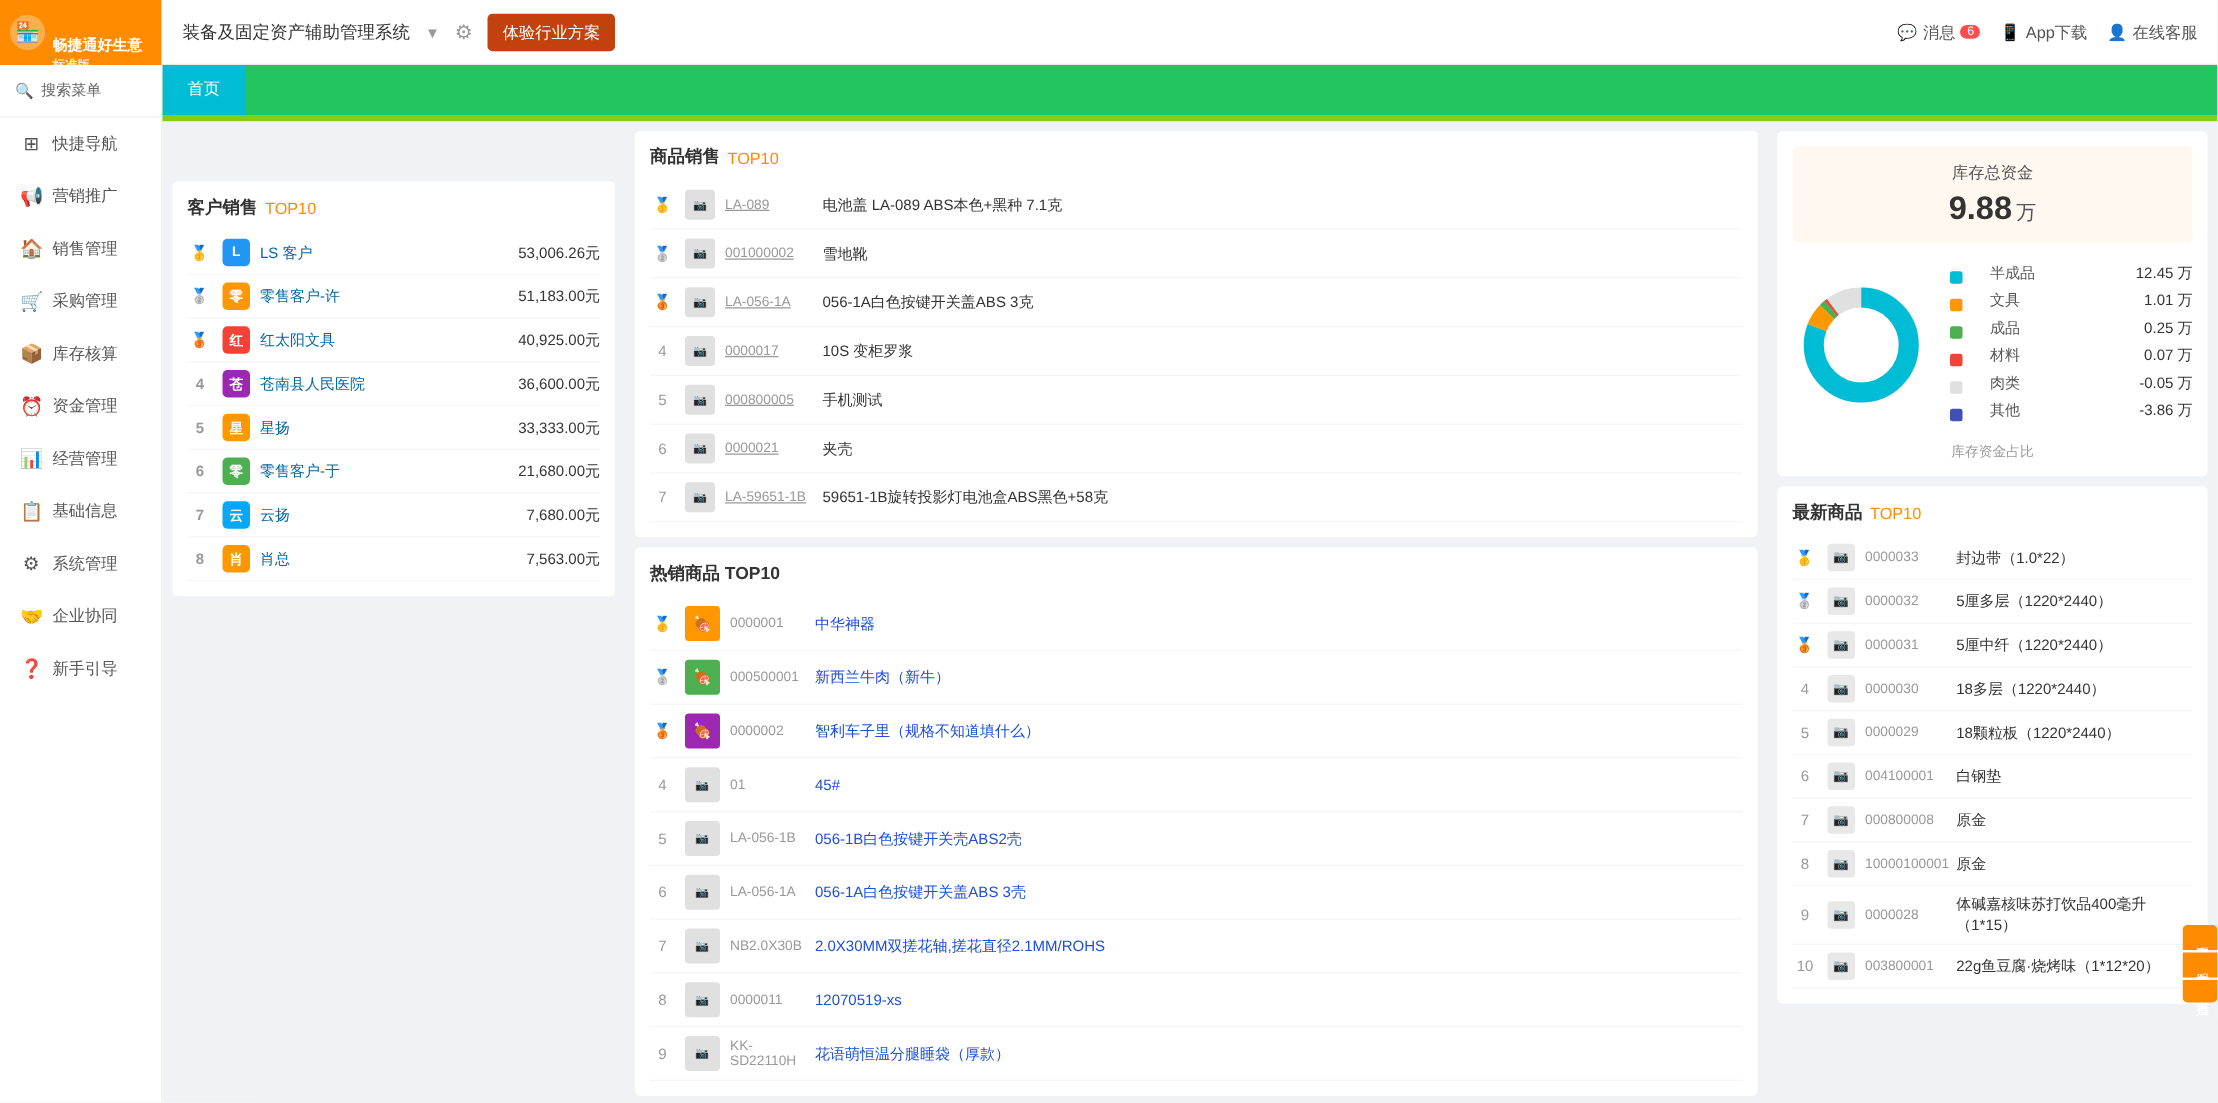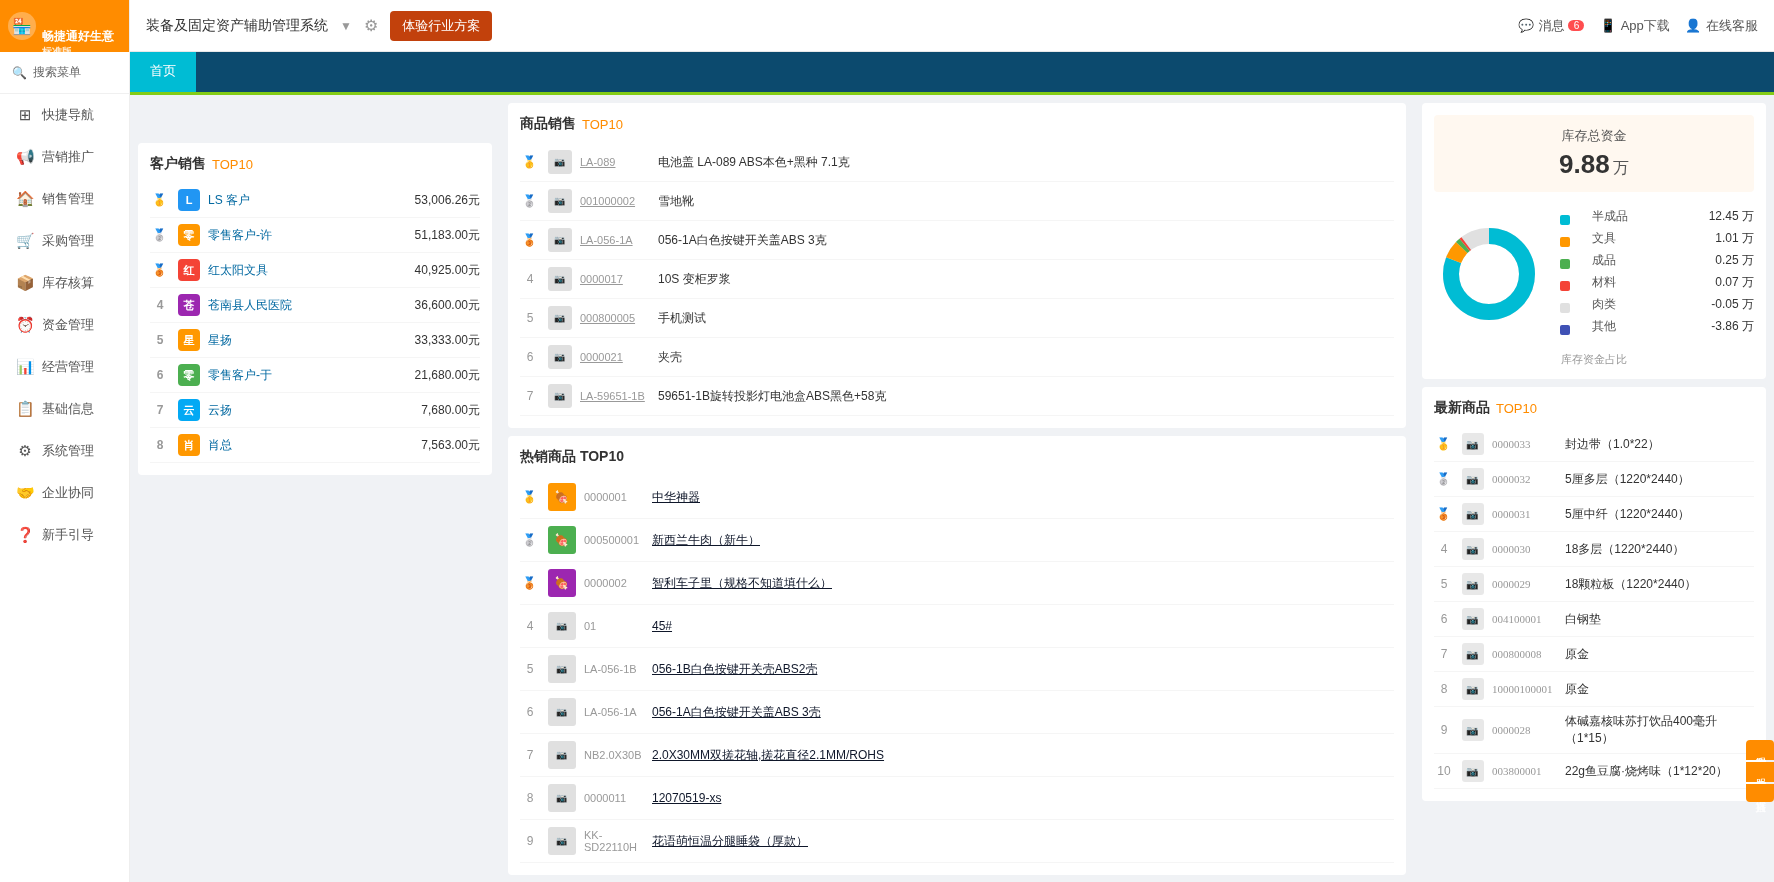--- a/index.html
+++ b/index.html
@@ -115,22 +115,22 @@
       border-radius: 8px;
       padding: 0 5px;
       font-size: 10px;
       min-width: 16px;
       text-align: center;
     }
 
     
     .tabs {
       display: flex;
-      background: #0c4a6e;
-      border-bottom: 3px solid #84cc16;
+      background: #22c55e;
+      border-bottom: 5px solid #84cc16;
       flex-shrink: 0;
     }
     .tab {
       padding: 10px 20px;
       cursor: pointer;
       font-size: 13px;
       color: #555;
       border-bottom: 2px solid transparent;
     }
     .tab.active {
@@ -312,21 +312,21 @@
     .latest-num.top3 { color: #c89b5e; }
     .latest-icon {
       width: 22px; height: 22px;
       background: #e8e8e8;
       border-radius: 3px;
       display: flex; align-items: center; justify-content: center;
       font-size: 10px;
       color: #aaa;
       flex-shrink: 0;
     }
-    .latest-code { font-size: 11px; color: #999; width: 65px; flex-shrink: 0; font-family: Liberation Serif, serif; }
+    .latest-code { font-size: 11px; color: #999; width: 65px; flex-shrink: 0; }
     .latest-name { flex: 1; font-size: 12px; color: #333; }
 
     
     .hot-product-row {
       display: flex;
       align-items: center;
       padding: 7px 0;
       border-bottom: 1px solid #f5f5f5;
       gap: 8px;
     }
@@ -336,21 +336,21 @@
     .hot-num.top3 { color: #c89b5e; }
     .hot-img {
       width: 28px; height: 28px;
       background: #e0e0e0;
       border-radius: 3px;
       flex-shrink: 0;
       display: flex; align-items: center; justify-content: center;
       overflow: hidden;
     }
     .hot-code { font-size: 11px; color: #999; width: 60px; flex-shrink: 0; }
-    .hot-name { flex: 1; font-size: 12px; color: #0f172a; text-decoration: underline; }
+    .hot-name { flex: 1; font-size: 12px; color: #1d4ed8; }
 
     
     .floating-service {
       position: fixed;
       right: 0;
       bottom: 80px;
       display: flex;
       flex-direction: column;
       gap: 2px;
     }

